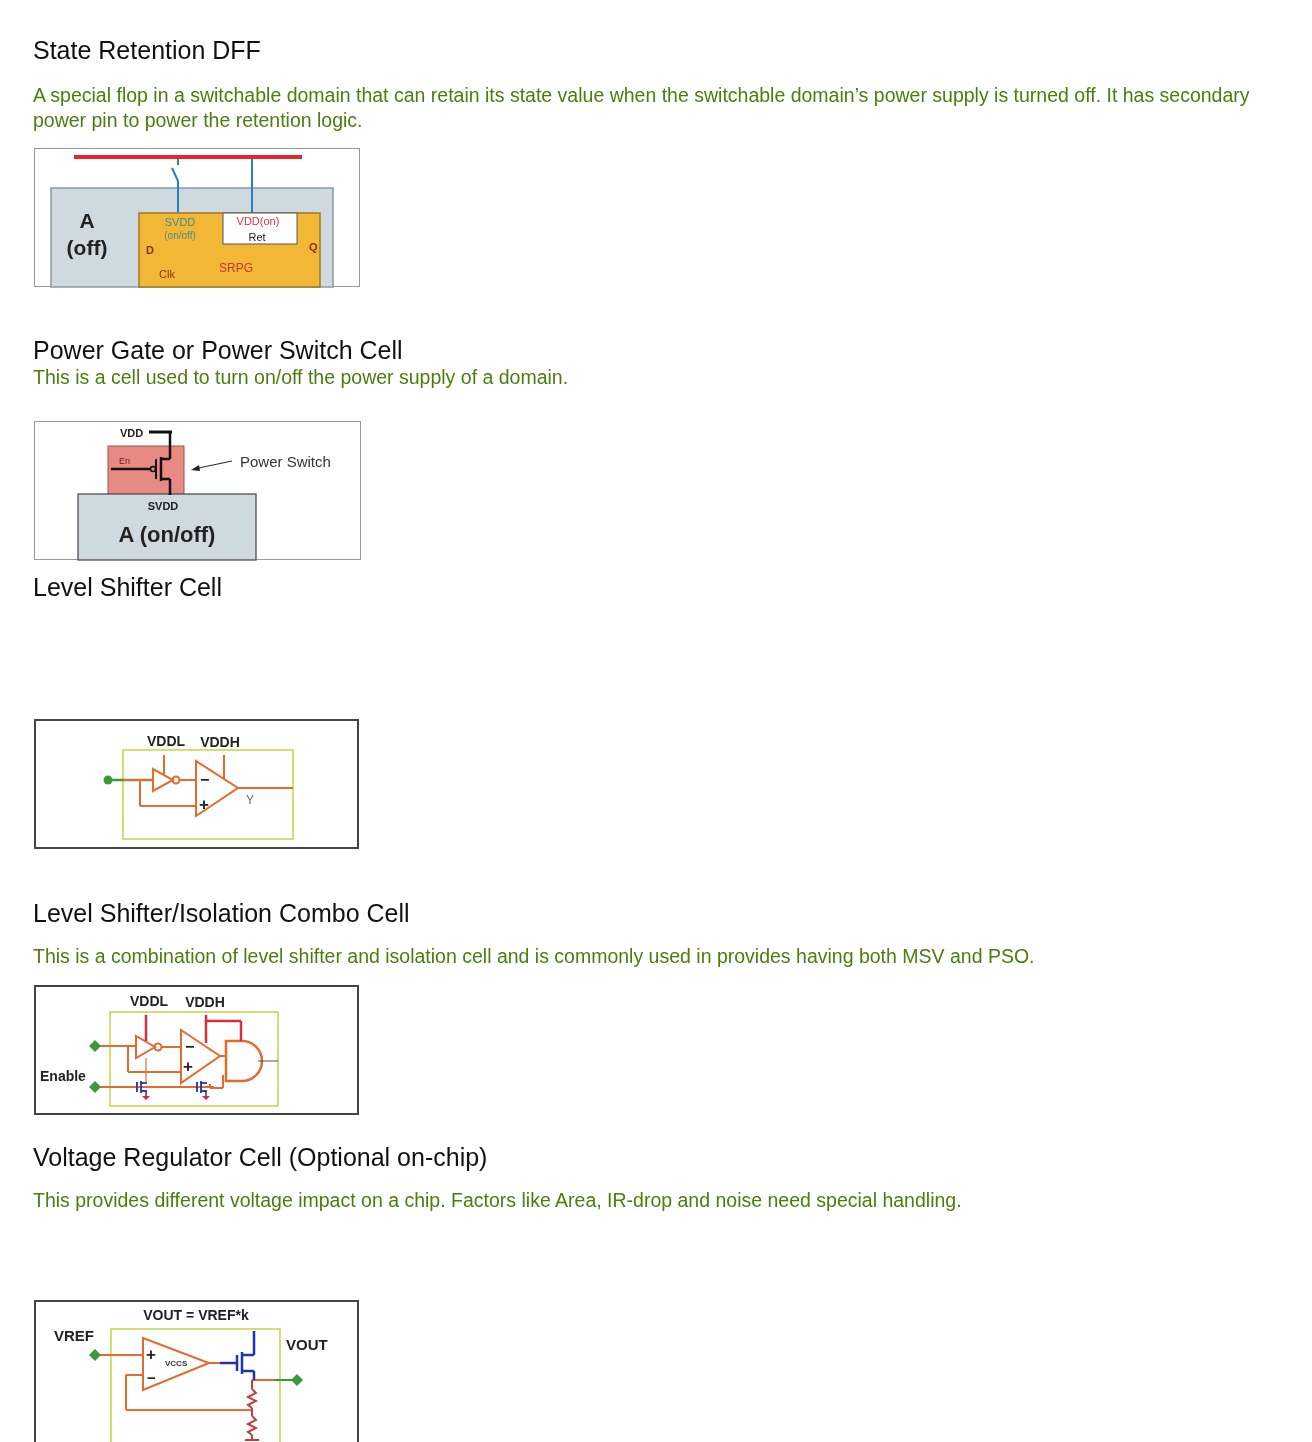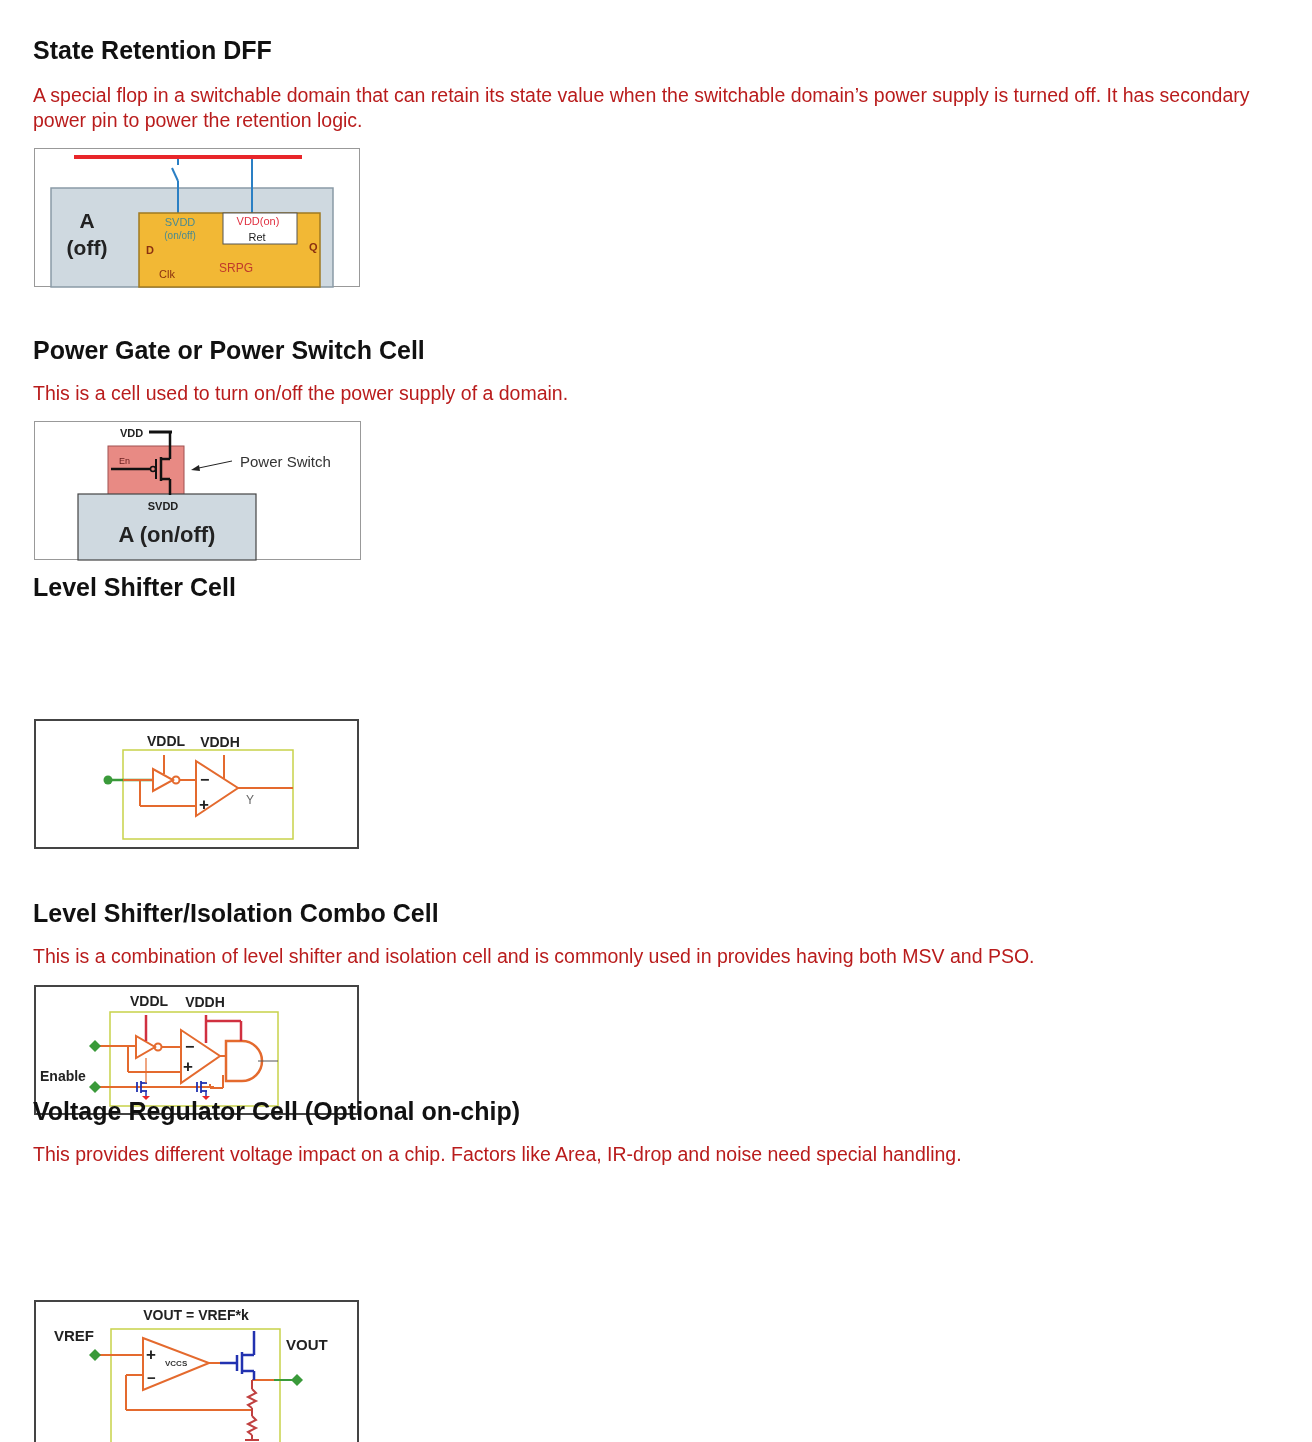--- a/index.html
+++ b/index.html
@@ -1,19 +1,19 @@
 <!DOCTYPE html>
 <html><head>
 <meta charset="utf-8">
 <style>
   html, body { margin: 0; padding: 0; background: #ffffff; }
   body { width: 1312px; height: 1442px; position: relative; font-family: "Liberation Sans", sans-serif; color: #111; overflow: hidden; }
   .section { position: absolute; left: 33px; width: 1240px; }
-  .heading { font-size: 25px; font-weight: bold; margin: 0; line-height: 30px; color: #111; }
-  .para { font-size: 19.5px; line-height: 25px; margin: 0; color: #b91c1c; }
+  .heading { font-size: 25px; font-weight: normal; margin: 0; line-height: 30px; color: #111; }
+  .para { font-size: 19.5px; line-height: 25px; margin: 0; color: #4d7c0f; }
   .fig { position: absolute; background: #fff; }
   .fig svg { display: block; }
   .svgtext { font-family: "Liberation Sans", sans-serif; }
 </style>
 </head>
 <body>
 
 <div class="section" style="top:35px;">
   <h2 class="heading">State Retention DFF</h2>
   <p class="para" style="margin-top:18px;">A special flop in a switchable domain that can retain its state value when the switchable domain’s power supply is turned off. It has secondary power pin to power the retention logic.</p>
@@ -37,21 +37,21 @@
     <text class="svgtext" x="223" y="93" font-size="11" fill="#222" text-anchor="middle">Ret</text>
     <text class="svgtext" x="112" y="106" font-size="11" font-weight="bold" fill="#8a3010">D</text>
     <text class="svgtext" x="275" y="103" font-size="11" font-weight="bold" fill="#8a3010">Q</text>
     <text class="svgtext" x="125" y="130" font-size="11" fill="#8a3010">Clk</text>
     <text class="svgtext" x="185" y="124" font-size="12" fill="#c0392b">SRPG</text>
   </svg>
 </div>
 
 <div class="section" style="top:335px;">
   <h2 class="heading">Power Gate or Power Switch Cell</h2>
-  <p class="para" style="margin-top:16px;">This is a cell used to turn on/off the power supply of a domain.</p>
+  <p class="para" style="">This is a cell used to turn on/off the power supply of a domain.</p>
 </div>
 <div class="fig" style="left:34px; top:421px;">
   <svg width="328" height="140" viewBox="0 0 328 140">
     <rect x="0.5" y="0.5" width="326" height="138" fill="#fff" stroke="#999" stroke-width="1"></rect>
     <rect x="74" y="25" width="76" height="49" fill="#e88a84" stroke="#a05050" stroke-width="1"></rect>
     <rect x="44" y="73" width="178" height="66" fill="#cfd9e0" stroke="#444" stroke-width="1.2"></rect>
     <line x1="115" y1="11" x2="138" y2="11" stroke="#111" stroke-width="3"></line>
     <line x1="136" y1="11" x2="136" y2="38" stroke="#111" stroke-width="2.5"></line>
     <line x1="136" y1="38" x2="128" y2="38" stroke="#111" stroke-width="2.5"></line>
     <line x1="127" y1="36" x2="127" y2="60" stroke="#111" stroke-width="2.5"></line>
@@ -147,21 +147,21 @@
     <polygon points="61,55 67,61 61,67 55,61" fill="#3a9a3a"></polygon>
     <polygon points="61,96 67,102 61,108 55,102" fill="#3a9a3a"></polygon>
     <text class="svgtext" x="115" y="21" font-size="14" font-weight="bold" fill="#222" text-anchor="middle">VDDL</text>
     <text class="svgtext" x="171" y="22" font-size="14" font-weight="bold" fill="#222" text-anchor="middle">VDDH</text>
     <text class="svgtext" x="6" y="96" font-size="14" font-weight="bold" fill="#222">Enable</text>
     <text class="svgtext" x="151" y="67" font-size="16" font-weight="bold" fill="#222">−</text>
     <text class="svgtext" x="149" y="87" font-size="17" font-weight="bold" fill="#222">+</text>
   </svg>
 </div>
 
-<div class="section" style="top:1096px;">
+<div class="section" style="top:1142px;">
   <h2 class="heading">Voltage Regulator Cell (Optional on-chip)</h2>
   <p class="para" style="margin-top:16px;">This provides different voltage impact on a chip. Factors like Area, IR-drop and noise need special handling.</p>
 </div>
 <div class="fig" style="left:34px; top:1300px;">
   <svg width="326" height="162" viewBox="0 0 326 162">
     <rect x="1" y="1" width="323" height="158" fill="#fff" stroke="#444" stroke-width="2"></rect>
     <rect x="77" y="29" width="169" height="122" fill="#fff" stroke="#c8d24a" stroke-width="1.5"></rect>
     <g stroke="#e46a2e" stroke-width="2" fill="none">
       <line x1="64" y1="55" x2="109" y2="55"></line>
       <polygon points="109,38 109,90 175,63"></polygon>

